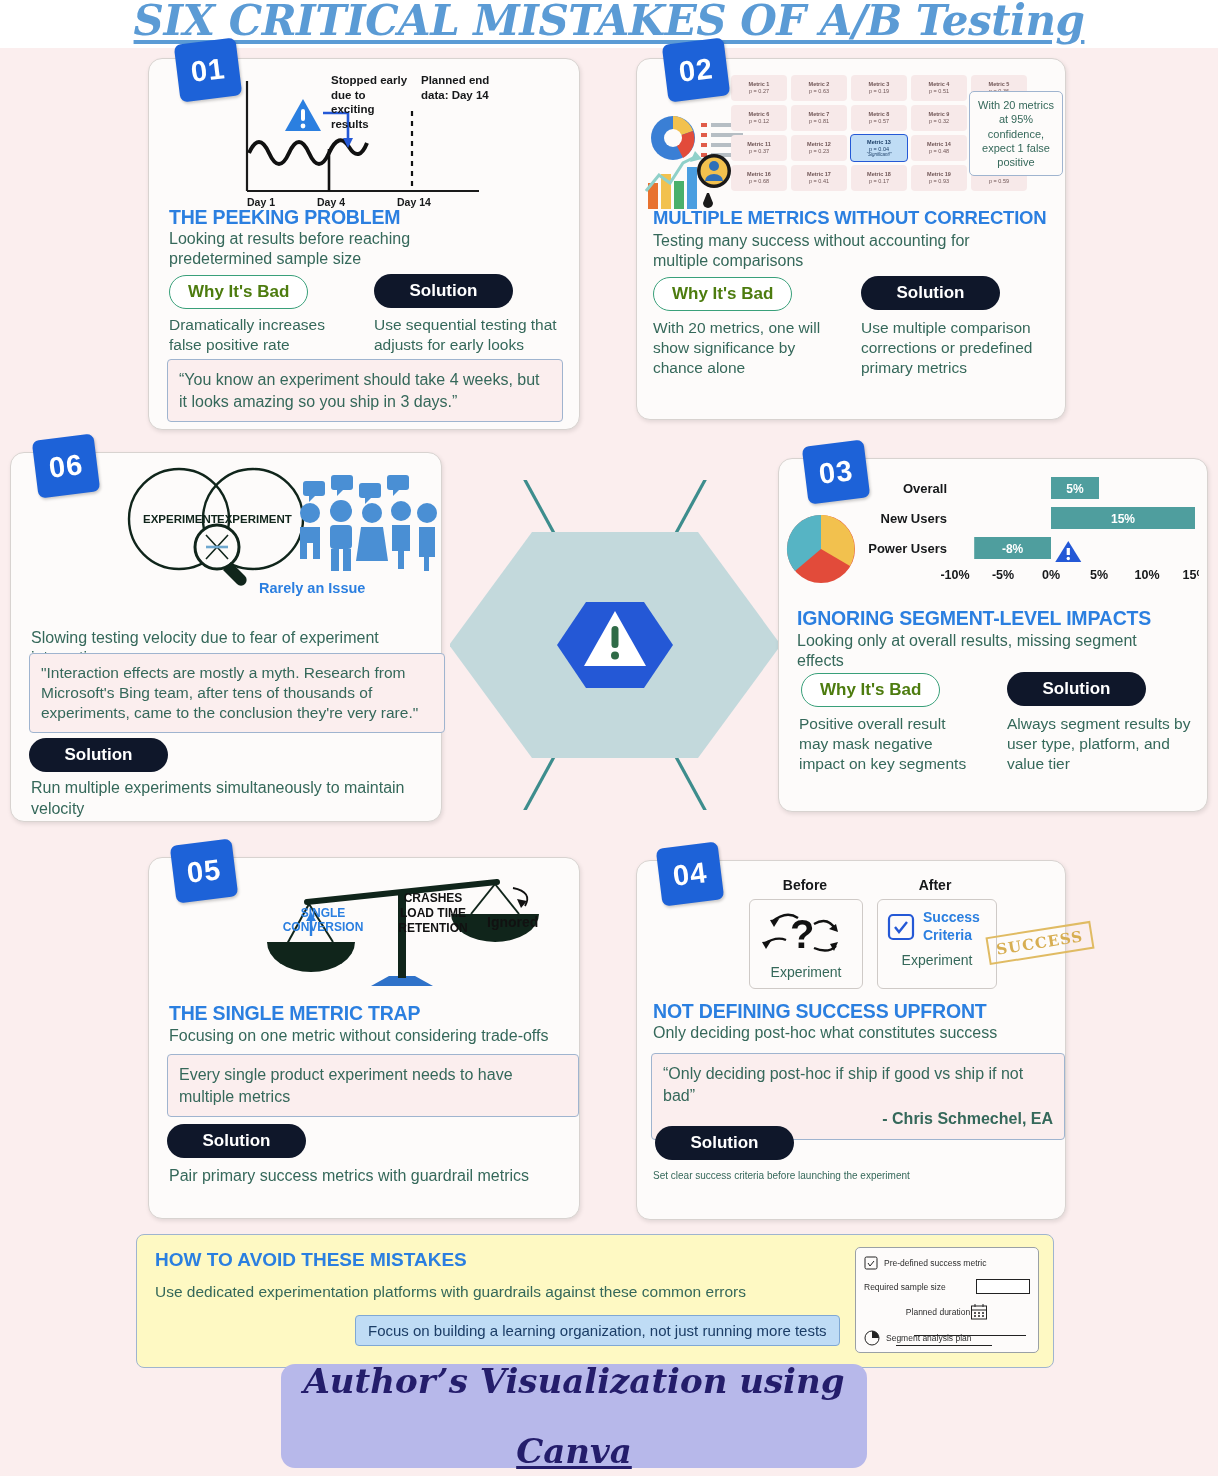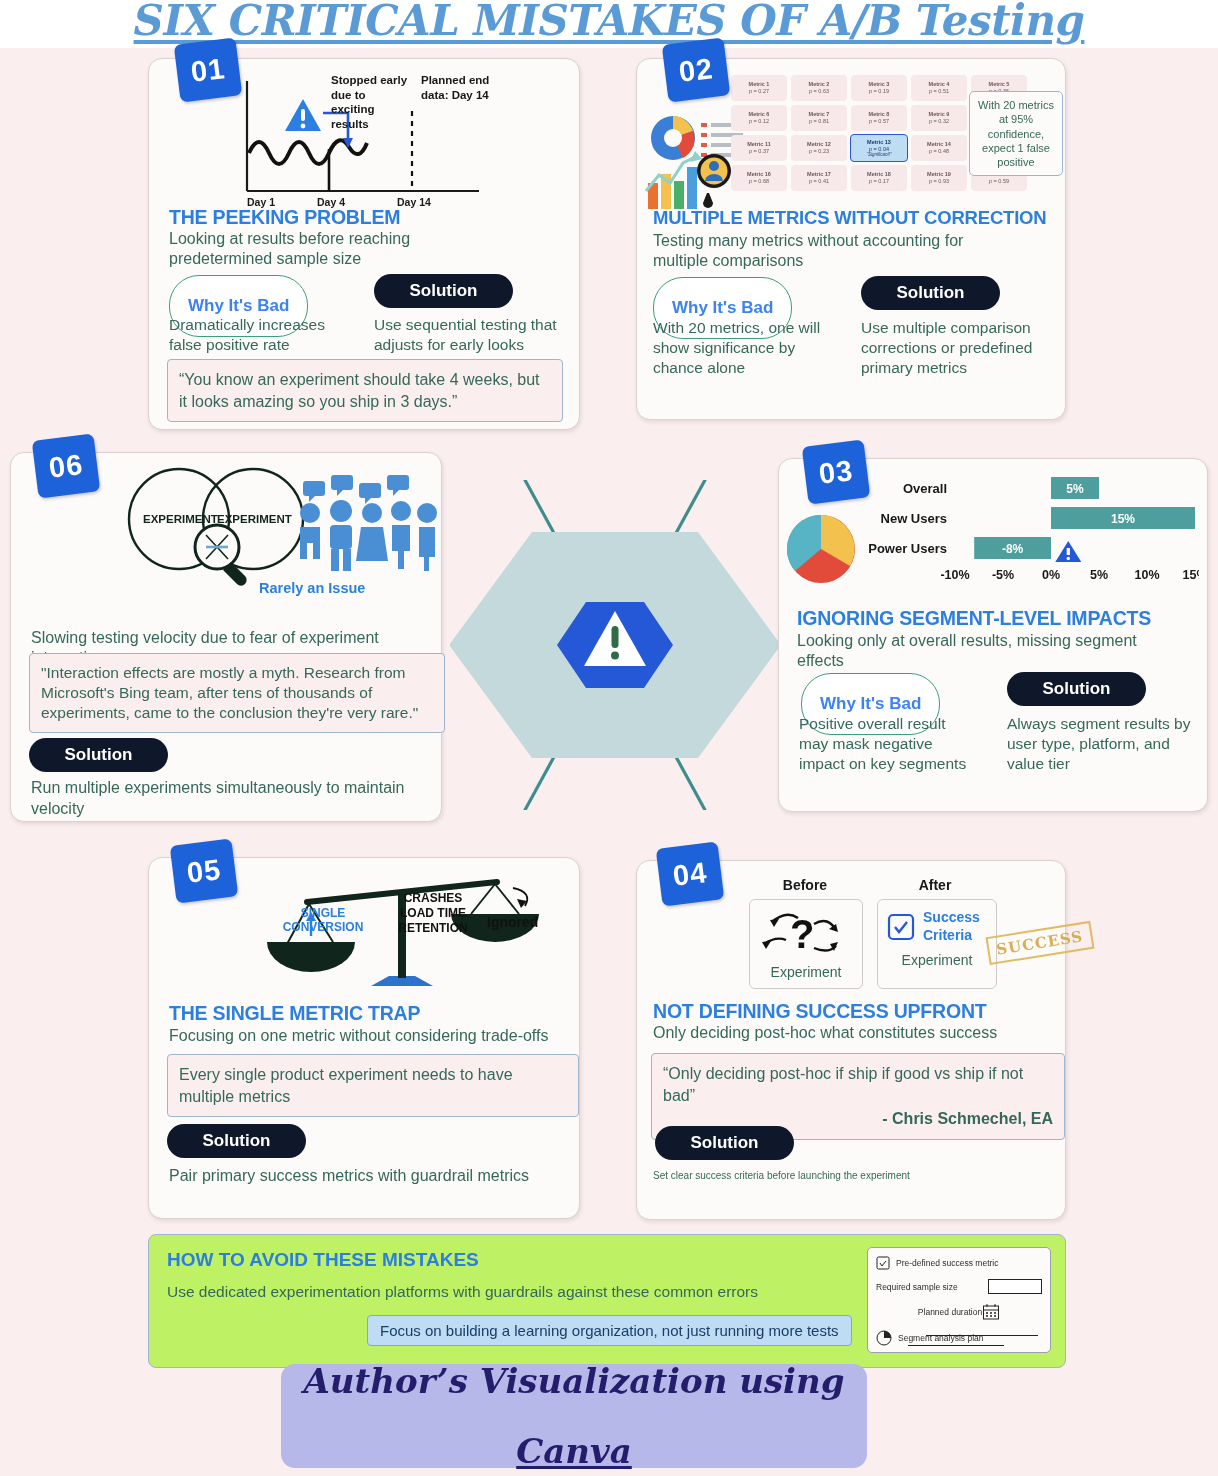--- a/index.html
+++ b/index.html
@@ -49,22 +49,22 @@
     z-index:5;
     letter-spacing:1px;
   }
   .ctitle{
     color:#2b7fe0;font-weight:bold;font-size:19.5px;
     letter-spacing:-0.2px;
   }
   .csub{color:#35685a;font-size:16px;line-height:1.25;}
   .pill-why{
     display:inline-block;border:1.6px solid #39a07a;border-radius:30px;
-    background:#fff;color:#3b82f6;font-weight:bold;font-size:17px;
-    padding:20px 18px;
+    background:#fff;color:#4d7c0f;font-weight:bold;font-size:17px;
+    padding:6px 18px;
   }
   .pill-sol{
     display:inline-block;border-radius:30px;
     background:#0f172a;color:#fff;font-weight:bold;font-size:17px;
     padding:7px 22px;text-align:center;
   }
   .body-txt{color:#35685a;font-size:15.5px;line-height:1.3;}
   .quote{
     border:1px solid #9fb4cf;border-radius:4px;
     background:#fbeeee;color:#35685a;
@@ -92,22 +92,22 @@
   .ba-head{font-size:14px;font-weight:bold;color:#16181a;text-align:center;}
   .ba-foot{font-size:14px;color:#35685a;text-align:center;}
   .stamp{
     border:2px solid #e0bb63;color:#d7ae52;background:transparent;
     font-weight:bold;font-size:15px;letter-spacing:1px;
     padding:3px 7px;transform:rotate(-9deg);
     font-family:"DejaVu Serif", serif;
   }
   
   #bottom-card{
-    position:absolute;left:148px;top:1234px;width:916px;height:132px;
-    background:#bef264;border:1px solid #9fb4cf;border-radius:8px;
+    position:absolute;left:136px;top:1234px;width:916px;height:132px;
+    background:#fef9c3;border:1px solid #9fb4cf;border-radius:8px;
   }
   #bottom-title{color:#2b7fe0;font-weight:bold;font-size:19px;}
   #bottom-sub{color:#35685a;font-size:15.5px;}
   #bottom-highlight{
     display:inline-block;background:#bfdcf5;border:1px solid #7fa8d4;border-radius:4px;
     color:#1b3d66;font-size:15px;padding:6px 12px;
   }
   .chk-row{display:flex;align-items:center;font-size:8.5px;color:#2d2d2d;}
   #footer-banner{
     position:absolute;left:281px;top:1364px;width:586px;height:104px;
@@ -340,21 +340,21 @@
         <div class="mcell">
           <div class="m1">Metric 20</div>
           <div class="m2">p = 0.59</div>
         </div>
       </div>
     </div>
 
   <div class="note-box" style="position:absolute;left:332px;top:32px;width:82px;">With 20 metrics at 95% confidence, expect 1 false positive</div>
 
   <div class="ctitle" style="position:absolute;left:16px;top:148px;font-size:18.5px;">MULTIPLE METRICS WITHOUT CORRECTION</div>
-  <div class="csub" style="position:absolute;left:16px;top:172px;width:330px;">Testing many metrics without accounting for multiple comparisons</div>
+  <div class="csub" style="position:absolute;left:16px;top:172px;width:330px;">Testing many success without accounting for multiple comparisons</div>
 
   <div class="pill-why" style="position:absolute;left:16px;top:218px;">Why It's Bad</div>
   <div class="pill-sol" style="position:absolute;left:224px;top:217px;width:95px;">Solution</div>
 
   <div class="body-txt" style="position:absolute;left:16px;top:259px;width:175px;">With 20 metrics, one will show significance by chance alone</div>
   <div class="body-txt" style="position:absolute;left:224px;top:259px;width:185px;">Use multiple comparison corrections or predefined primary metrics</div>
 </div>
 
 <div class="card" style="left:778px;top:458px;width:428px;height:352px;">
   <div class="badge" style="left:26px;top:-16px;">03</div>

